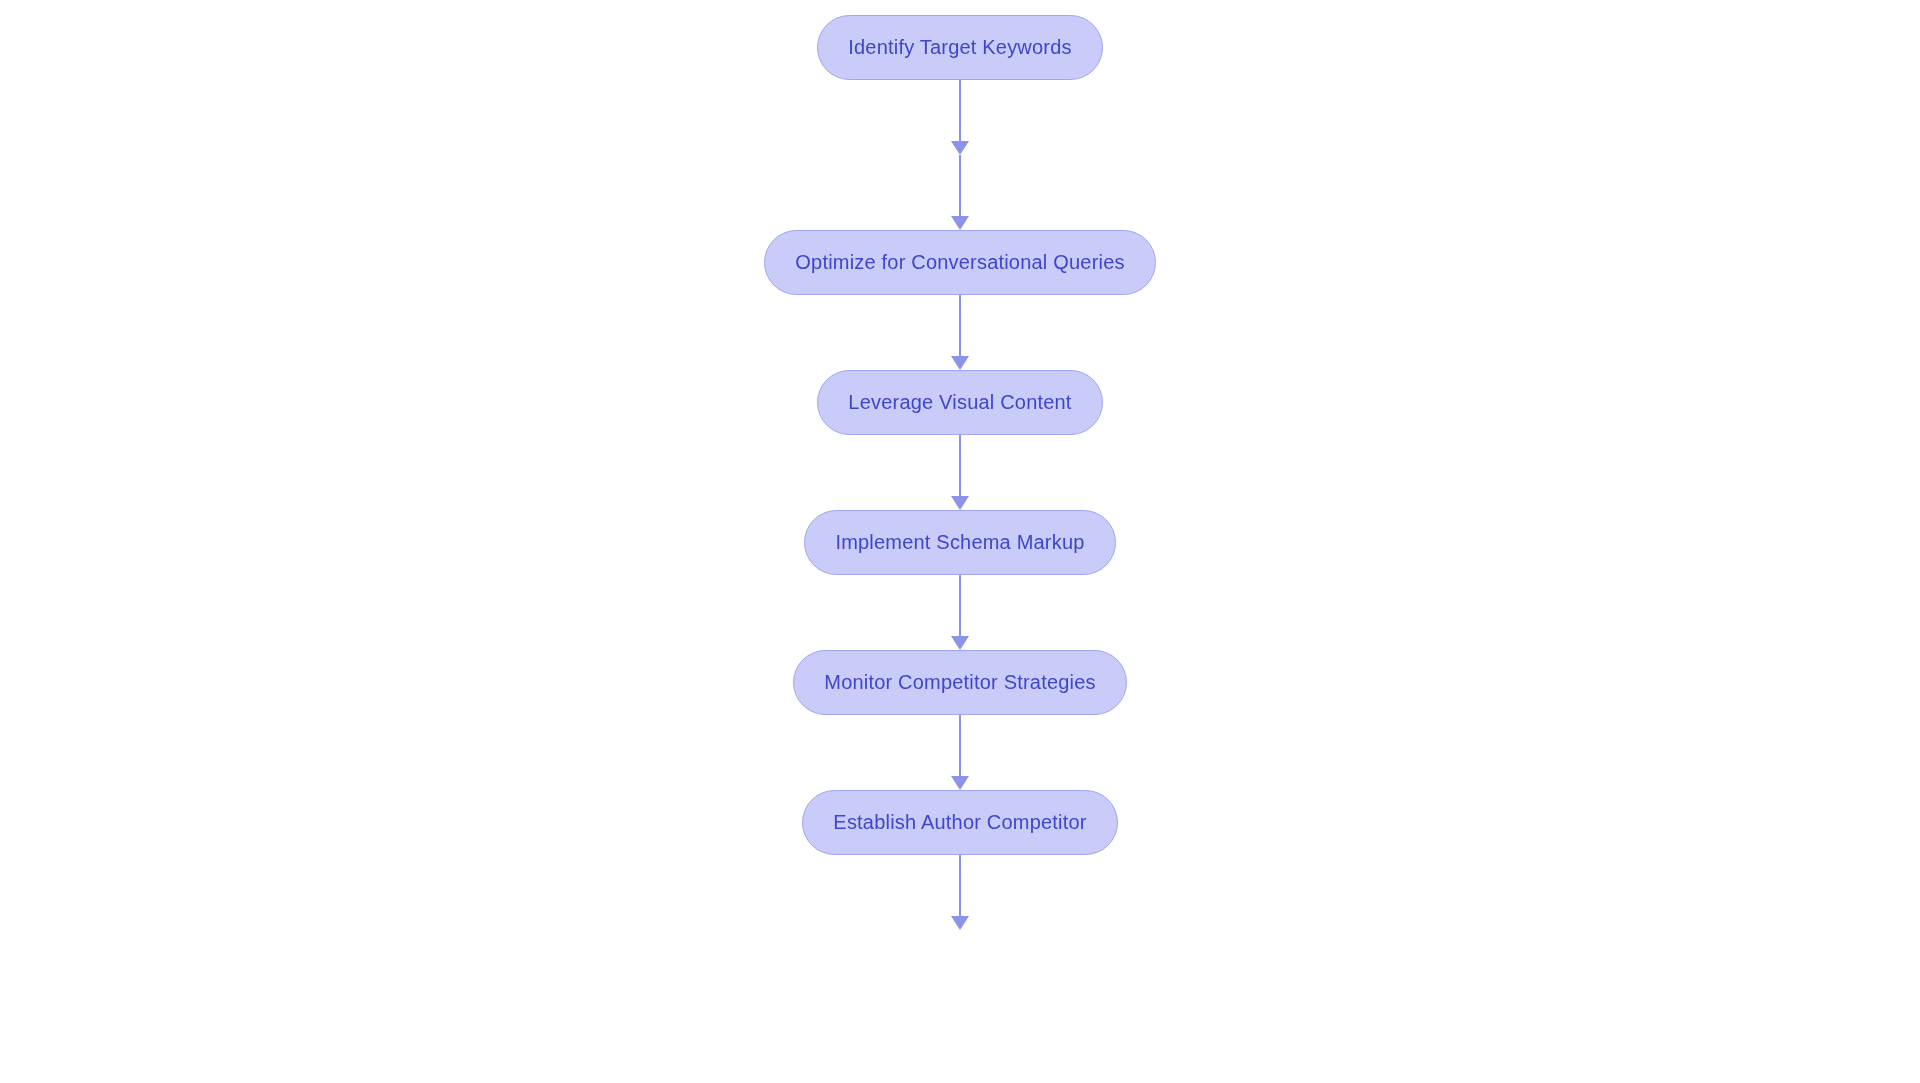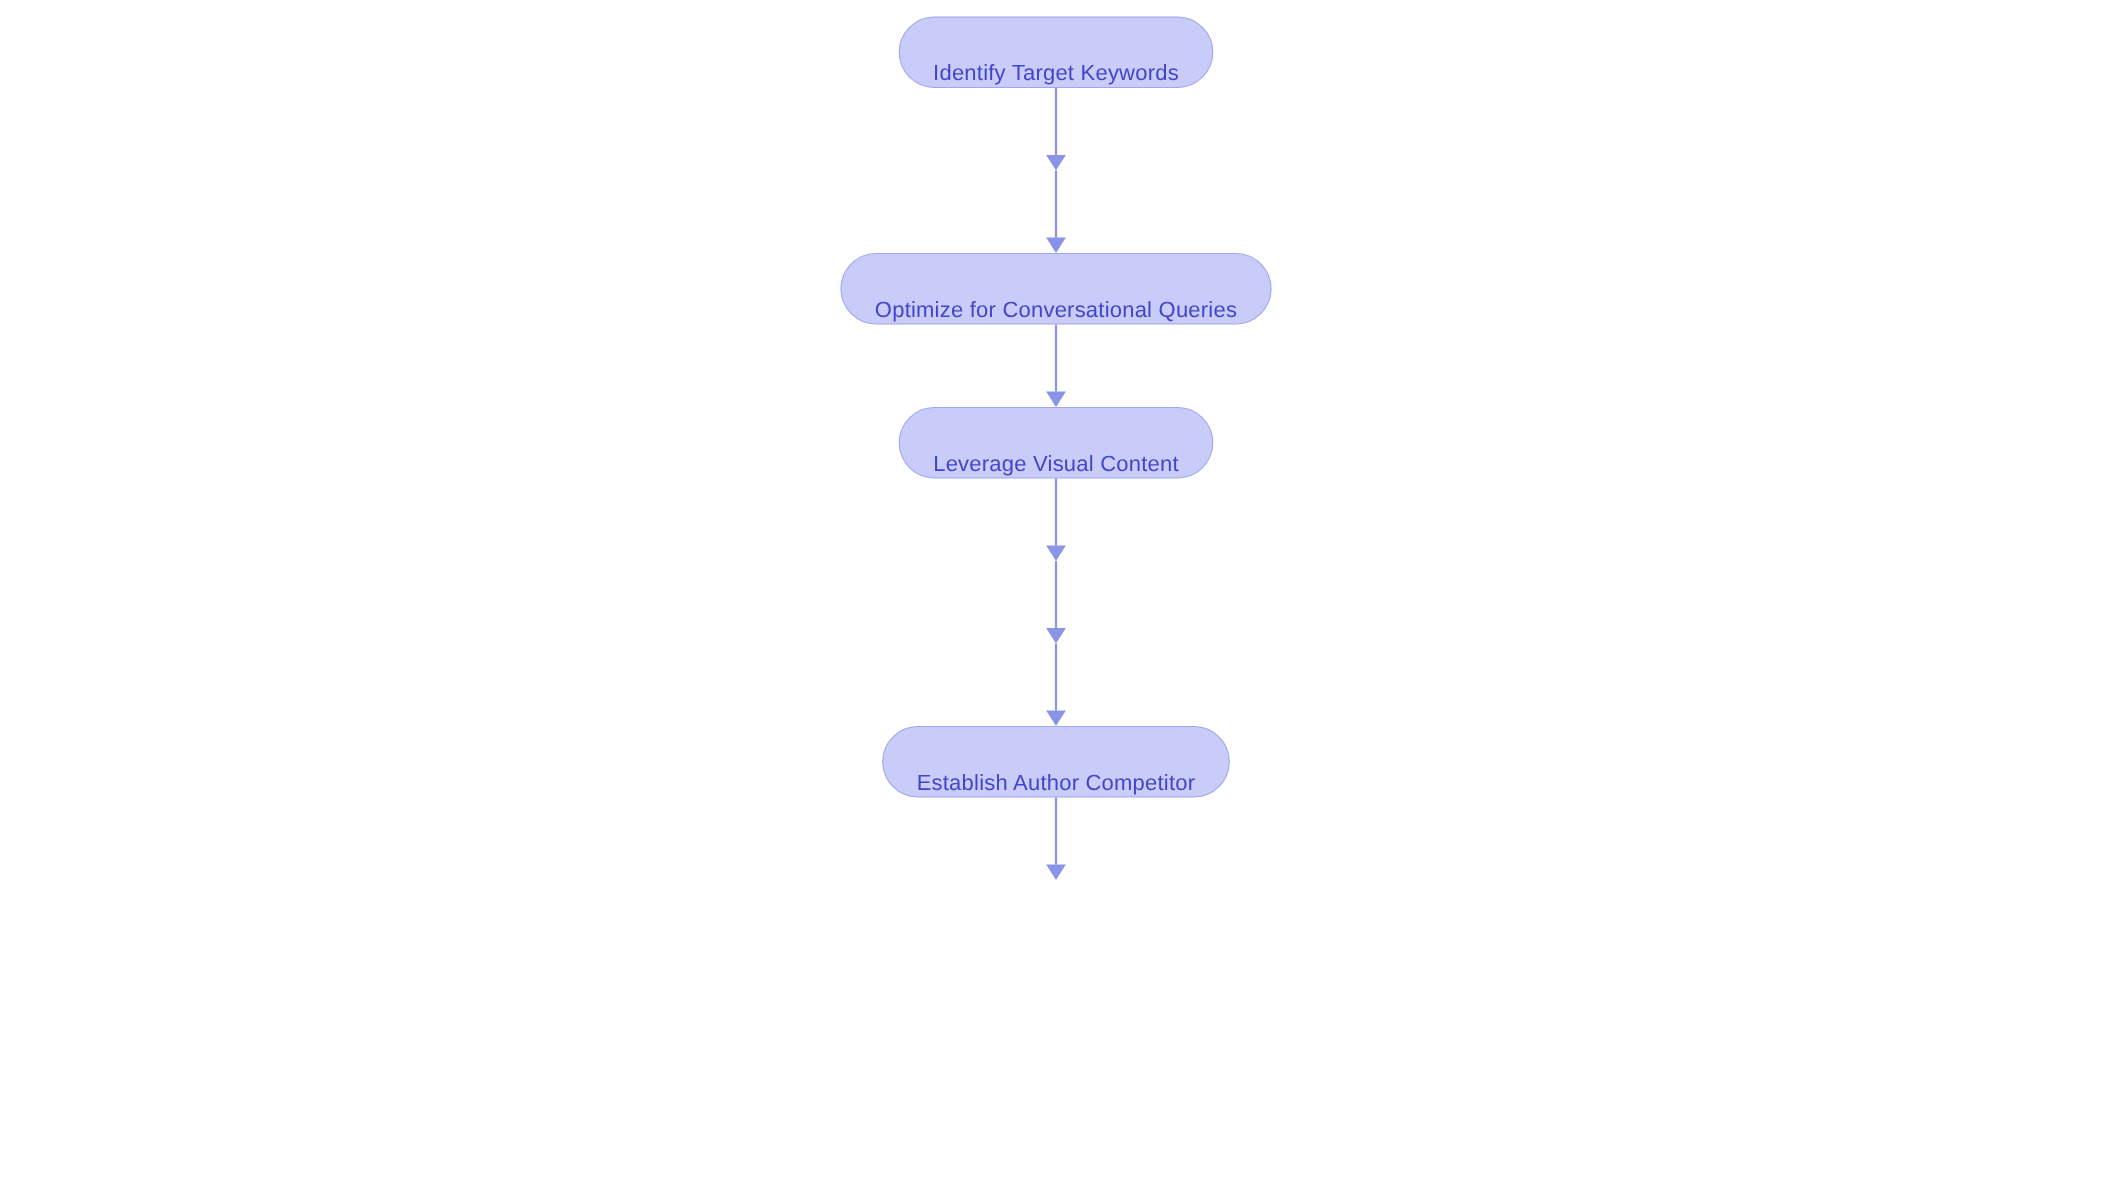--- a/index.html
+++ b/index.html
@@ -29,21 +29,21 @@
     display: flex;
     flex-direction: column;
     align-items: center;
   }
   .node {
     min-height: 65px;
     border: 1.5px solid var(--node-border);
     background: var(--node-fill);
     border-radius: 33px;
     display: flex;
-    align-items: flex-end;
+    align-items: center;
     justify-content: center;
     padding: 0 30px;
     flex: 0 0 auto;
   }
   .node-label {
     color: var(--node-text);
     font-size: 20px;
     font-weight: 400;
     letter-spacing: 0.2px;
     white-space: nowrap;
@@ -100,26 +100,32 @@
 
   <div class="node">
     <span class="node-label">Leverage Visual Content</span>
   </div>
 
   <div class="connector">
     <div class="arrow-line"></div>
     <div class="arrow-head"></div>
   </div>
 
+  <div class="node">
+    <span class="node-label">Implement Schema Markup</span>
+  </div>
 
   <div class="connector">
     <div class="arrow-line"></div>
     <div class="arrow-head"></div>
   </div>
 
+  <div class="node">
+    <span class="node-label">Monitor Competitor Strategies</span>
+  </div>
 
   <div class="connector">
     <div class="arrow-line"></div>
     <div class="arrow-head"></div>
   </div>
 
   <div class="node">
     <span class="node-label">Establish Author Competitor</span>
   </div>
 

